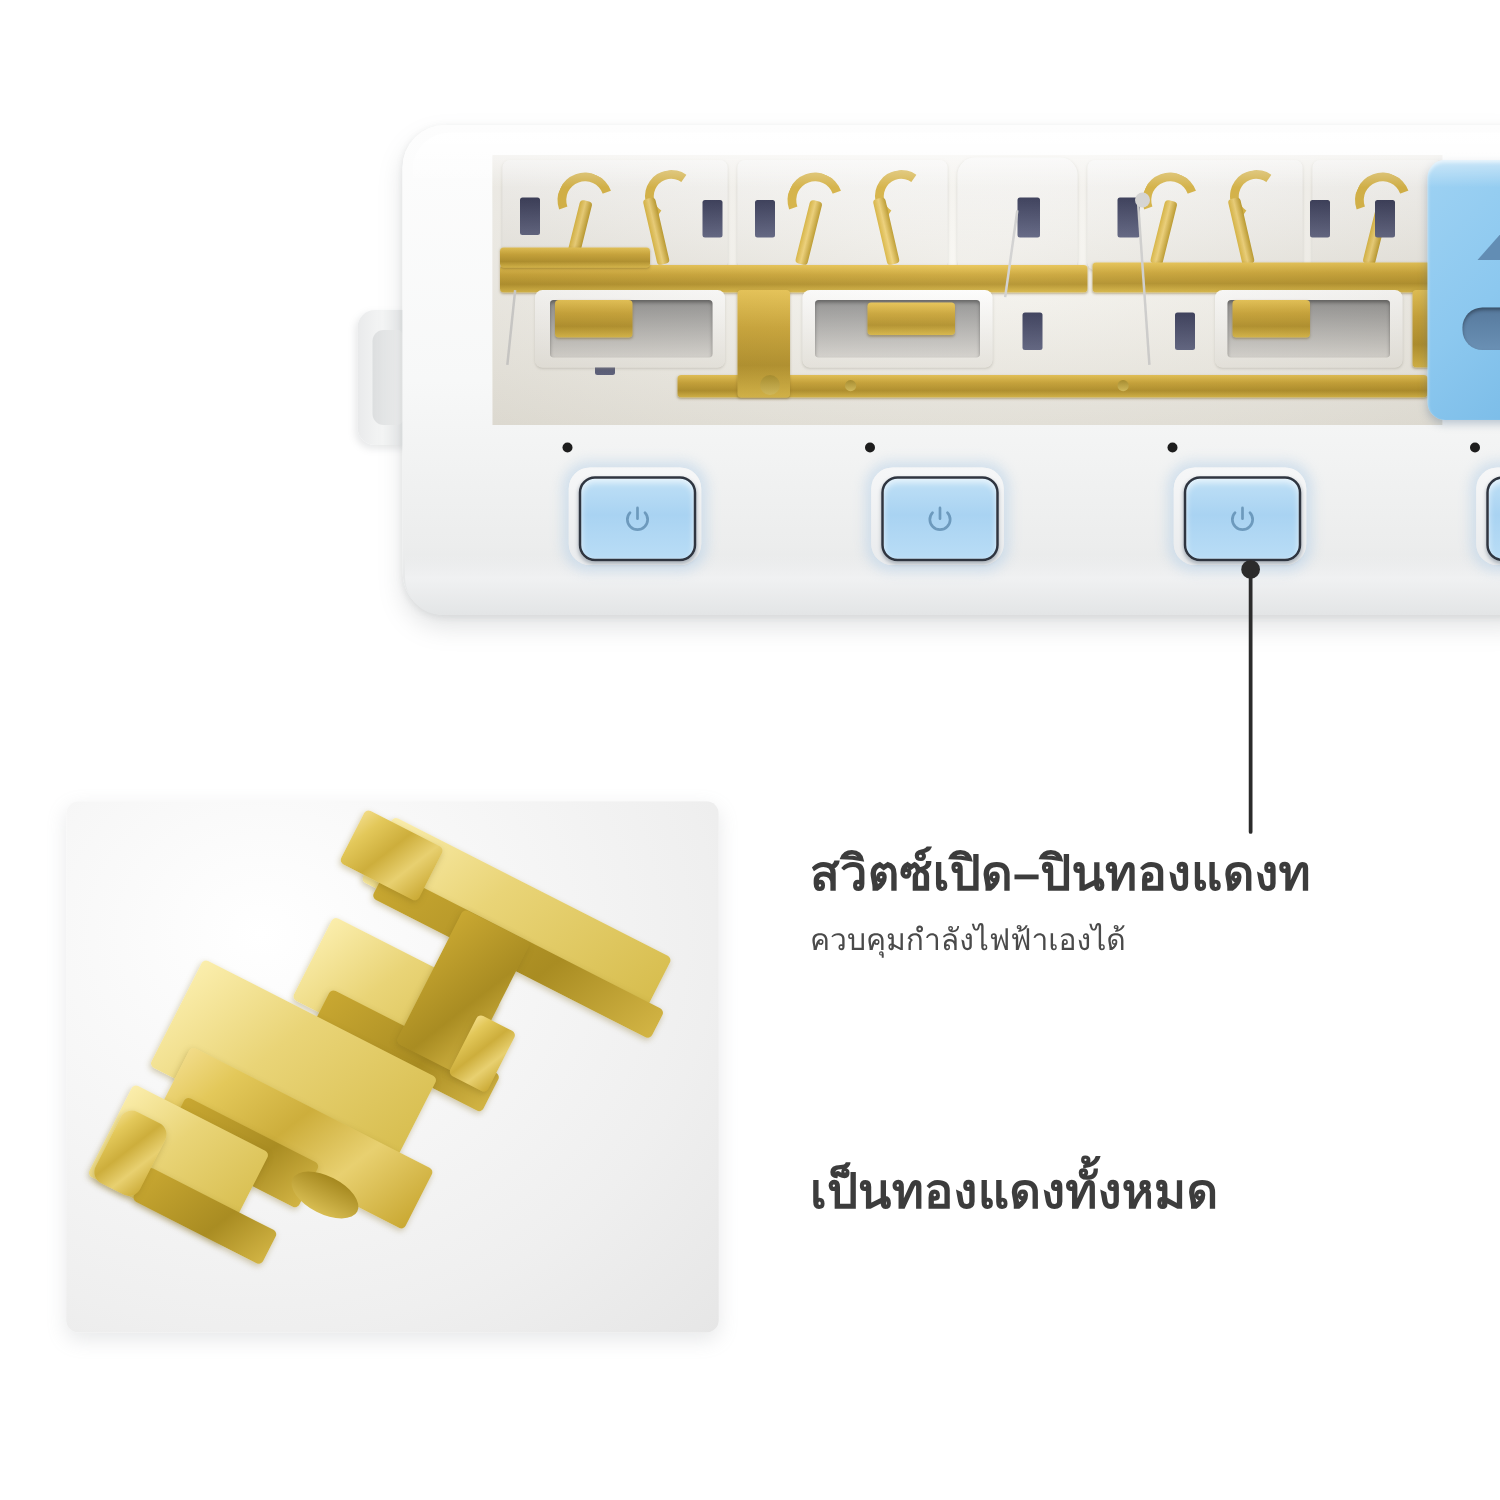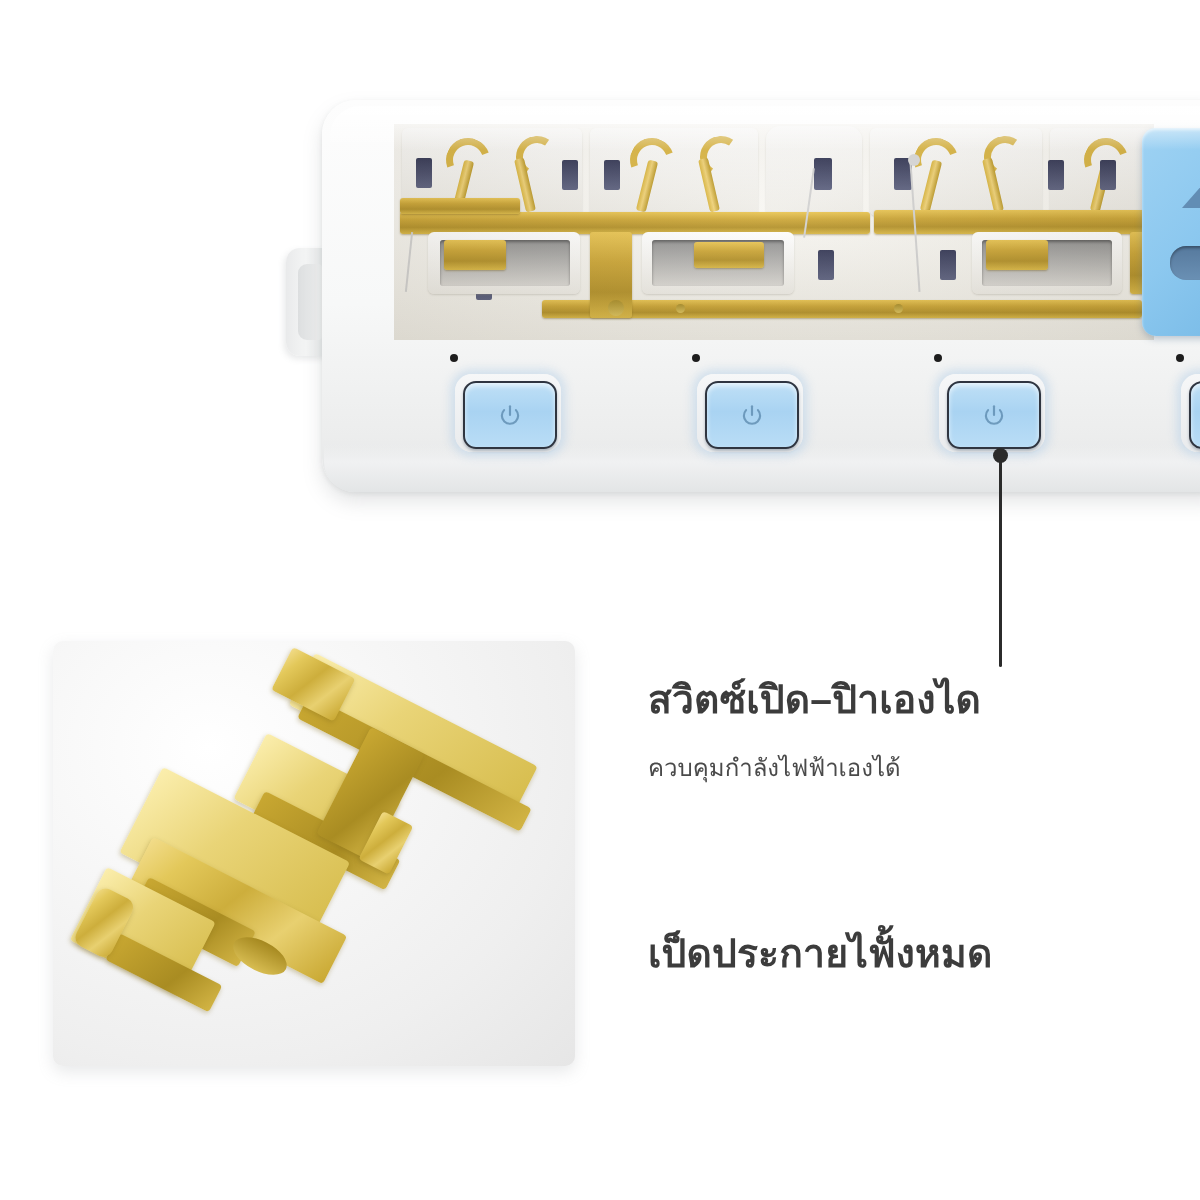--- a/index.html
+++ b/index.html
@@ -125,21 +125,21 @@
   .t-hole{position:absolute;border-radius:50%;background:linear-gradient(180deg,#a5881f,#d8bd52);}
 
   
   .txt-block{position:absolute;}
   .t-head{
     font-size:39px;font-weight:bold;color:#3c3c3c;
     letter-spacing:.2px;line-height:1.25;white-space:nowrap;
   }
   .t-sub{
     font-size:24px;font-weight:normal;color:#4a4a4a;
-    line-height:1.35;white-space:nowrap;margin-top:27px;
+    line-height:1.35;white-space:nowrap;margin-top:12px;
   }
 </style>
 </head>
 <body>
 
 <div class="stage">
 
   <div class="strip-wrap">
 
     <div class="side-tab"></div>
@@ -297,21 +297,21 @@
       <div class="t-face t-dark" style="left:96px;top:236px;width:120px;height:40px;transform:rotate(27deg);transform-origin:left top;"></div>
 
       <div class="t-face t-bright" style="left:54px;top:226px;width:122px;height:82px;transform:rotate(27deg);transform-origin:left top;"></div>
       <div class="t-face t-dark" style="left:66px;top:292px;width:116px;height:30px;transform:rotate(27deg);transform-origin:left top;"></div>
       <div class="t-hole" style="left:178px;top:300px;width:58px;height:30px;transform:rotate(27deg);border-radius:50%;"></div>
       <div class="t-face" style="left:48px;top:244px;width:40px;height:64px;transform:rotate(27deg);transform-origin:left top;border-radius:10px;"></div>
     </div>
   </div>
 
   <div class="txt-block" style="left:648px;top:676px;">
-    <div class="t-head">สวิตซ์เปิด–ปิาเองได</div>
+    <div class="t-head">สวิตซ์เปิด–ปินทองแดงท</div>
     <div class="t-sub">ควบคุมกำลังไฟฟ้าเองได้</div>
   </div>
 
   <div class="txt-block" style="left:648px;top:930px;">
-    <div class="t-head">เป็ดประกายไฟั้งหมด</div>
+    <div class="t-head">เป็นทองแดงทั้งหมด</div>
   </div>
 
 </div>
 
 </body></html>

